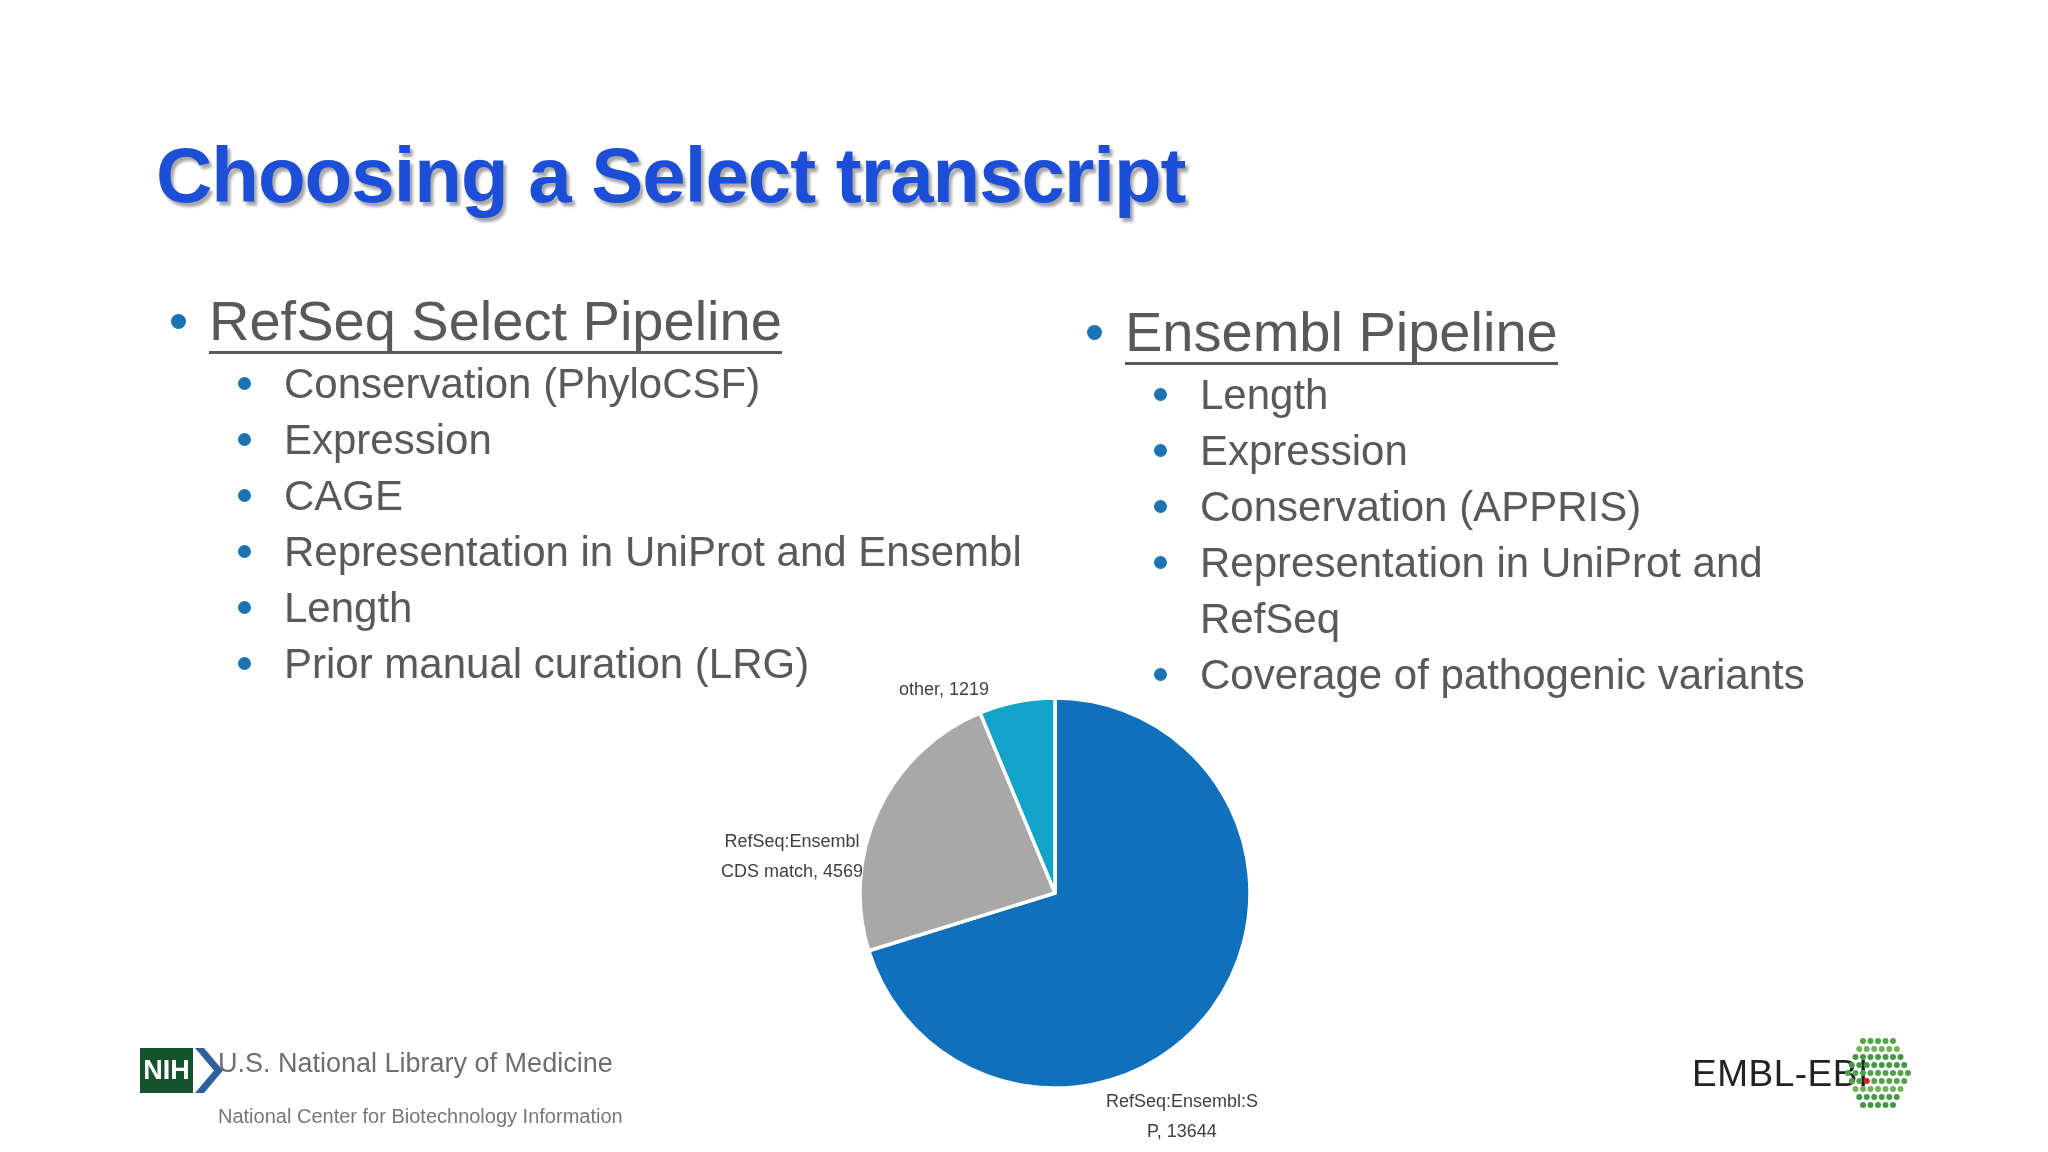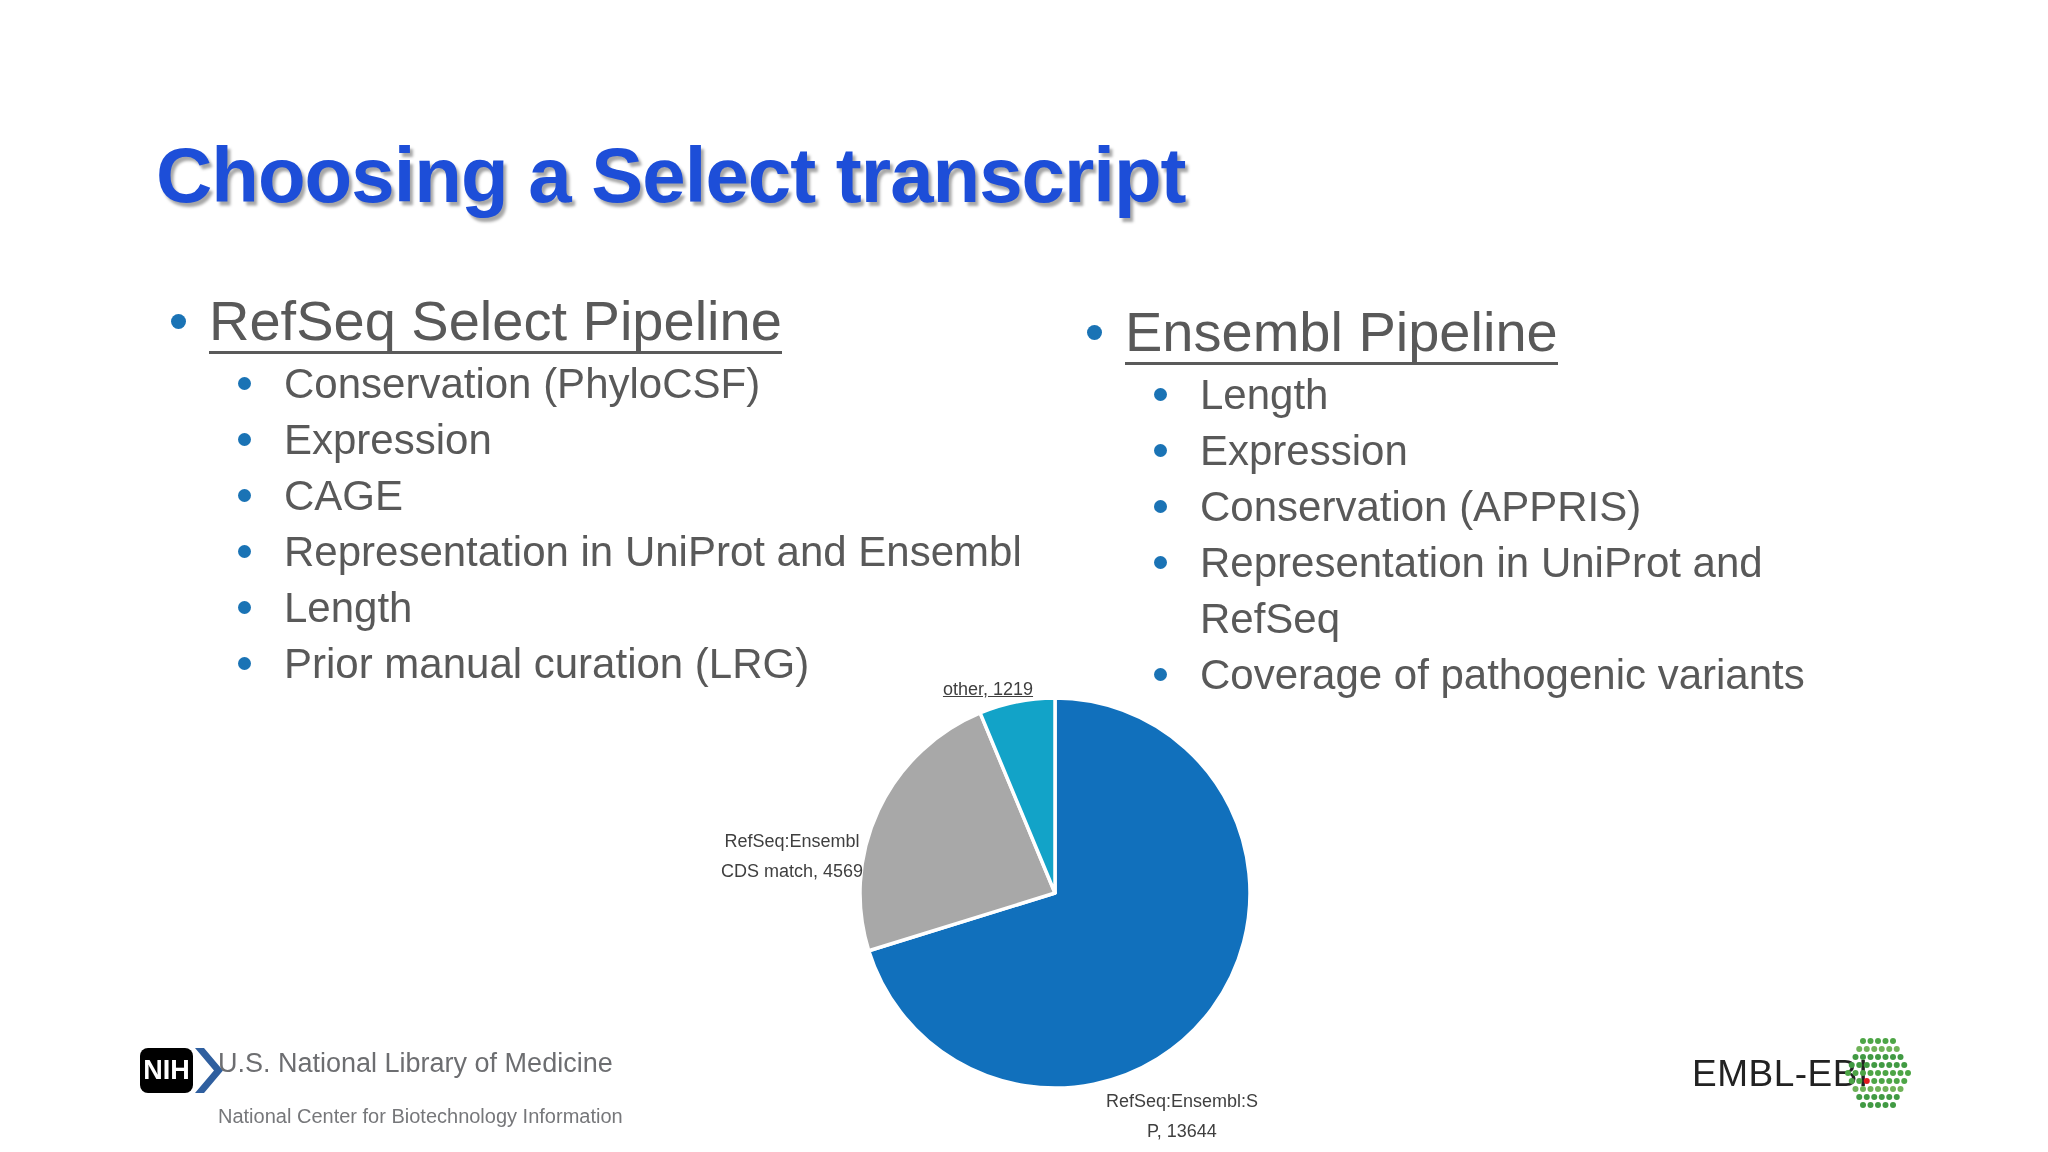--- a/index.html
+++ b/index.html
@@ -37,26 +37,26 @@
   .dot2{
     position:absolute;left:88px;top:21px;width:13px;height:13px;border-radius:50%;
     background:#1A73B5;
   }
   
   #pie-svg{left:838px;top:673px;}
   .pie-label{
     position:absolute;transform:translateX(-50%);
     font-size:18px;line-height:30px;color:#3f3f3f;text-align:center;white-space:pre-line;
   }
-  #pie-label-other{left:988px;top:674px;text-decoration:underline;}
+  #pie-label-other{left:944px;top:674px;}
   #pie-label-cds{left:792px;top:826px;}
   #pie-label-sp{left:1182px;top:1086px;}
   
   .nih-box{
-    left:140px;top:1048px;width:53px;height:45px;border-radius:8px;background:#000000;
+    left:140px;top:1048px;width:53px;height:45px;border-radius:0;background:#14532d;
     color:#ffffff;font-size:27px;font-weight:700;text-align:center;line-height:45px;
   }
   #nih-chevron{left:195px;top:1048px;}
   .nlm-line1{left:218px;top:1048px;font-size:27px;color:#6d6e71;white-space:nowrap;}
   .nlm-line2{left:218px;top:1079px;font-size:20px;color:#76777a;white-space:nowrap;margin-top:26px;}
   
   .embl-text{left:1692px;top:1053px;font-size:37px;letter-spacing:0.5px;color:#222222;white-space:nowrap;}
   #embl-hex{left:1842px;top:1036px;}
 </style>
 </head>

